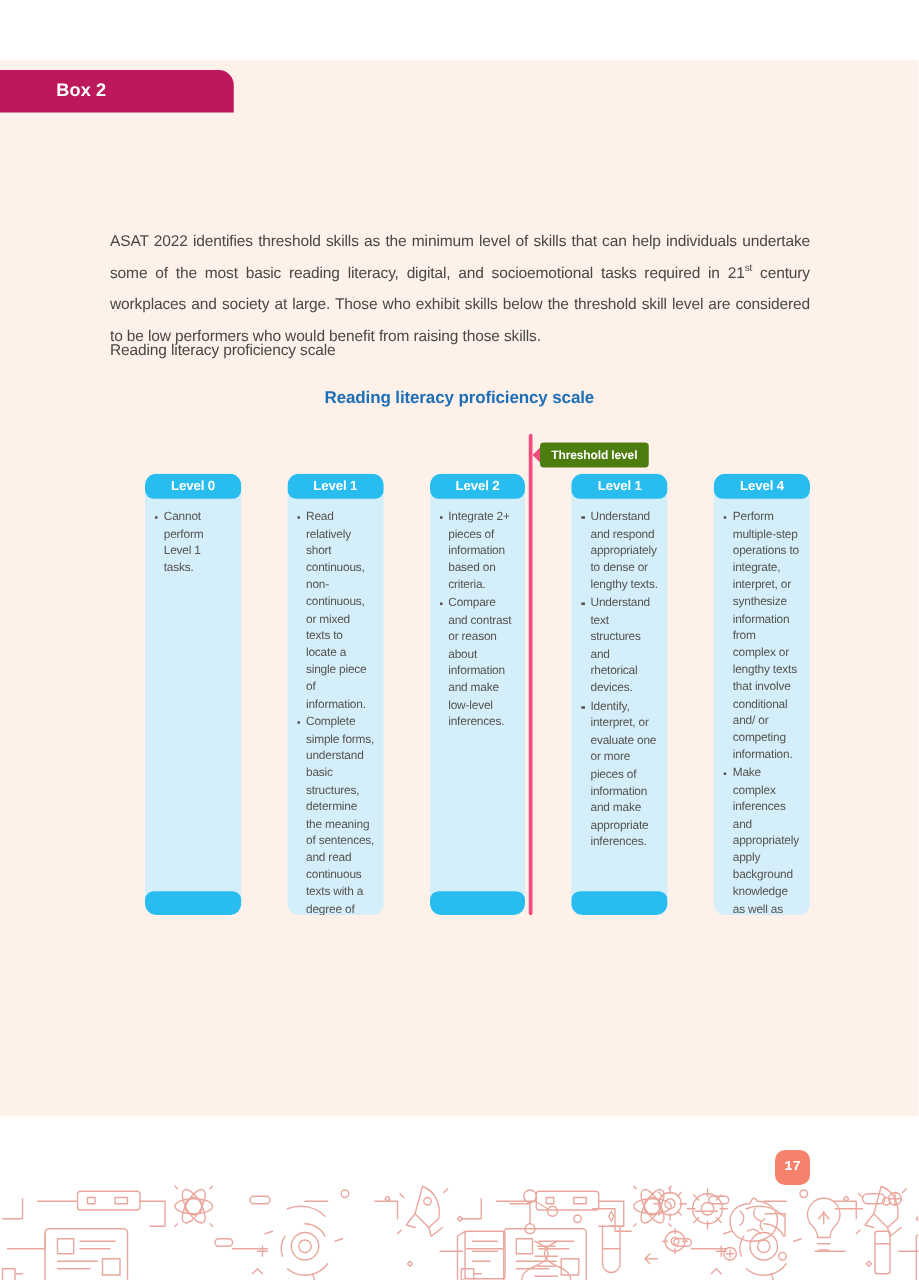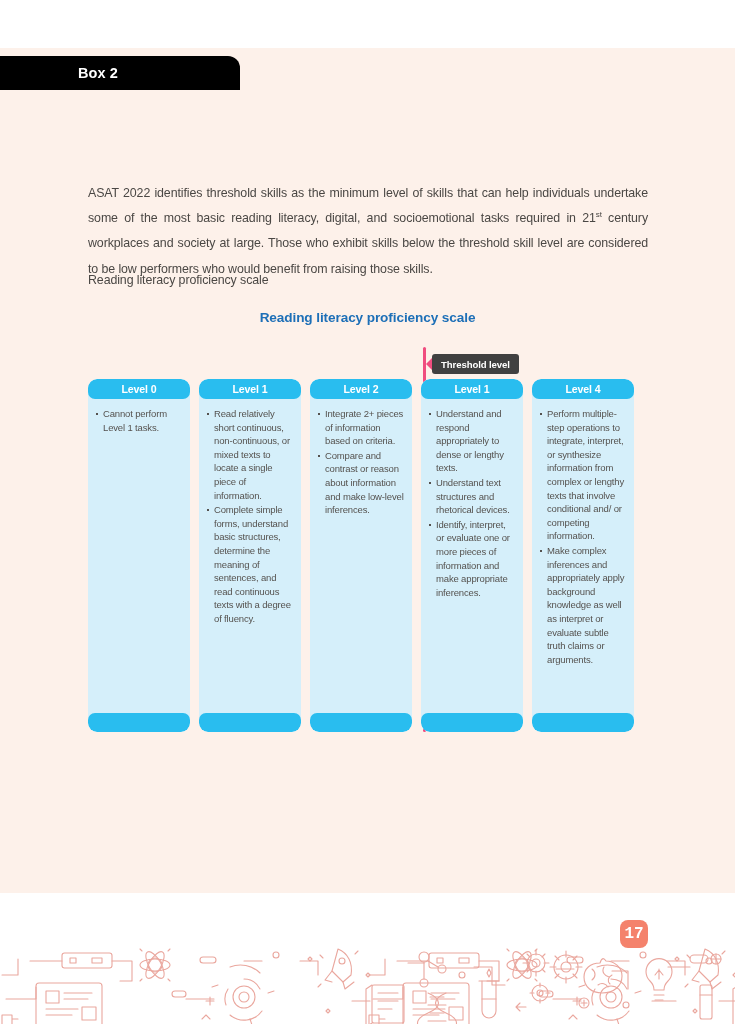--- a/index.html
+++ b/index.html
@@ -30,29 +30,29 @@
     width: 735px;
     height: 845px;
     background: #fdf1ea;
   }
 
   
   .box-tab {
     position: absolute;
     left: 0;
     top: 56px;
-    width: 240px;
+    width: 187px;
     height: 34px;
-    background: #000000;
+    background: #be185d;
     border-top-right-radius: 12px;
     border-bottom-right-radius: 0;
     display: flex;
     align-items: center;
     box-sizing: border-box;
-    padding-left: 78px;
+    padding-left: 45px;
   }
   .box-tab-label {
     color: #ffffff;
     font-size: 14.5px;
     font-weight: bold;
     letter-spacing: .1px;
   }
 
   
   .main-heading {
@@ -122,21 +122,21 @@
     height: 385px;
     background: #f04d7f;
     border-radius: 2px;
   }
   
   .threshold-tag {
     position: absolute;
     left: 344px;
     top: 7px;
     height: 20px;
-    background: #404040;
+    background: #4d7c0f;
     border-radius: 3px;
     display: flex;
     align-items: center;
     padding: 0 9px;
   }
   .threshold-tag-label {
     color: #ffffff;
     font-size: 9.6px;
     font-weight: bold;
     letter-spacing: -.1px;
@@ -164,20 +164,21 @@
   }
   .level-col {
     width: 102px;
     height: 353px;
     position: relative;
     background: #d5effa;
     border-radius: 9px;
     overflow: hidden;
     display: flex;
     flex-direction: column;
+    margin-left: 28px;
   }
   .level-head {
     height: 20px;
     background: #29bdef;
     border-radius: 9px 9px 7px 7px;
     display: flex;
     align-items: center;
     justify-content: center;
     flex: none;
   }
@@ -229,21 +230,21 @@
     width: 28px;
     height: 28px;
     background: #f4826c;
     border-radius: 8px;
     display: flex;
     align-items: center;
     justify-content: center;
   }
   .page-badge-label {
     color: #ffffff;
-    font-size: 16px;
+    font-size: 11px;
     font-weight: bold;
     font-family: Liberation Mono, monospace;
   }
 
   
   .footer-band {
     position: absolute;
     left: 0;
     top: 945px;
     width: 735px;

